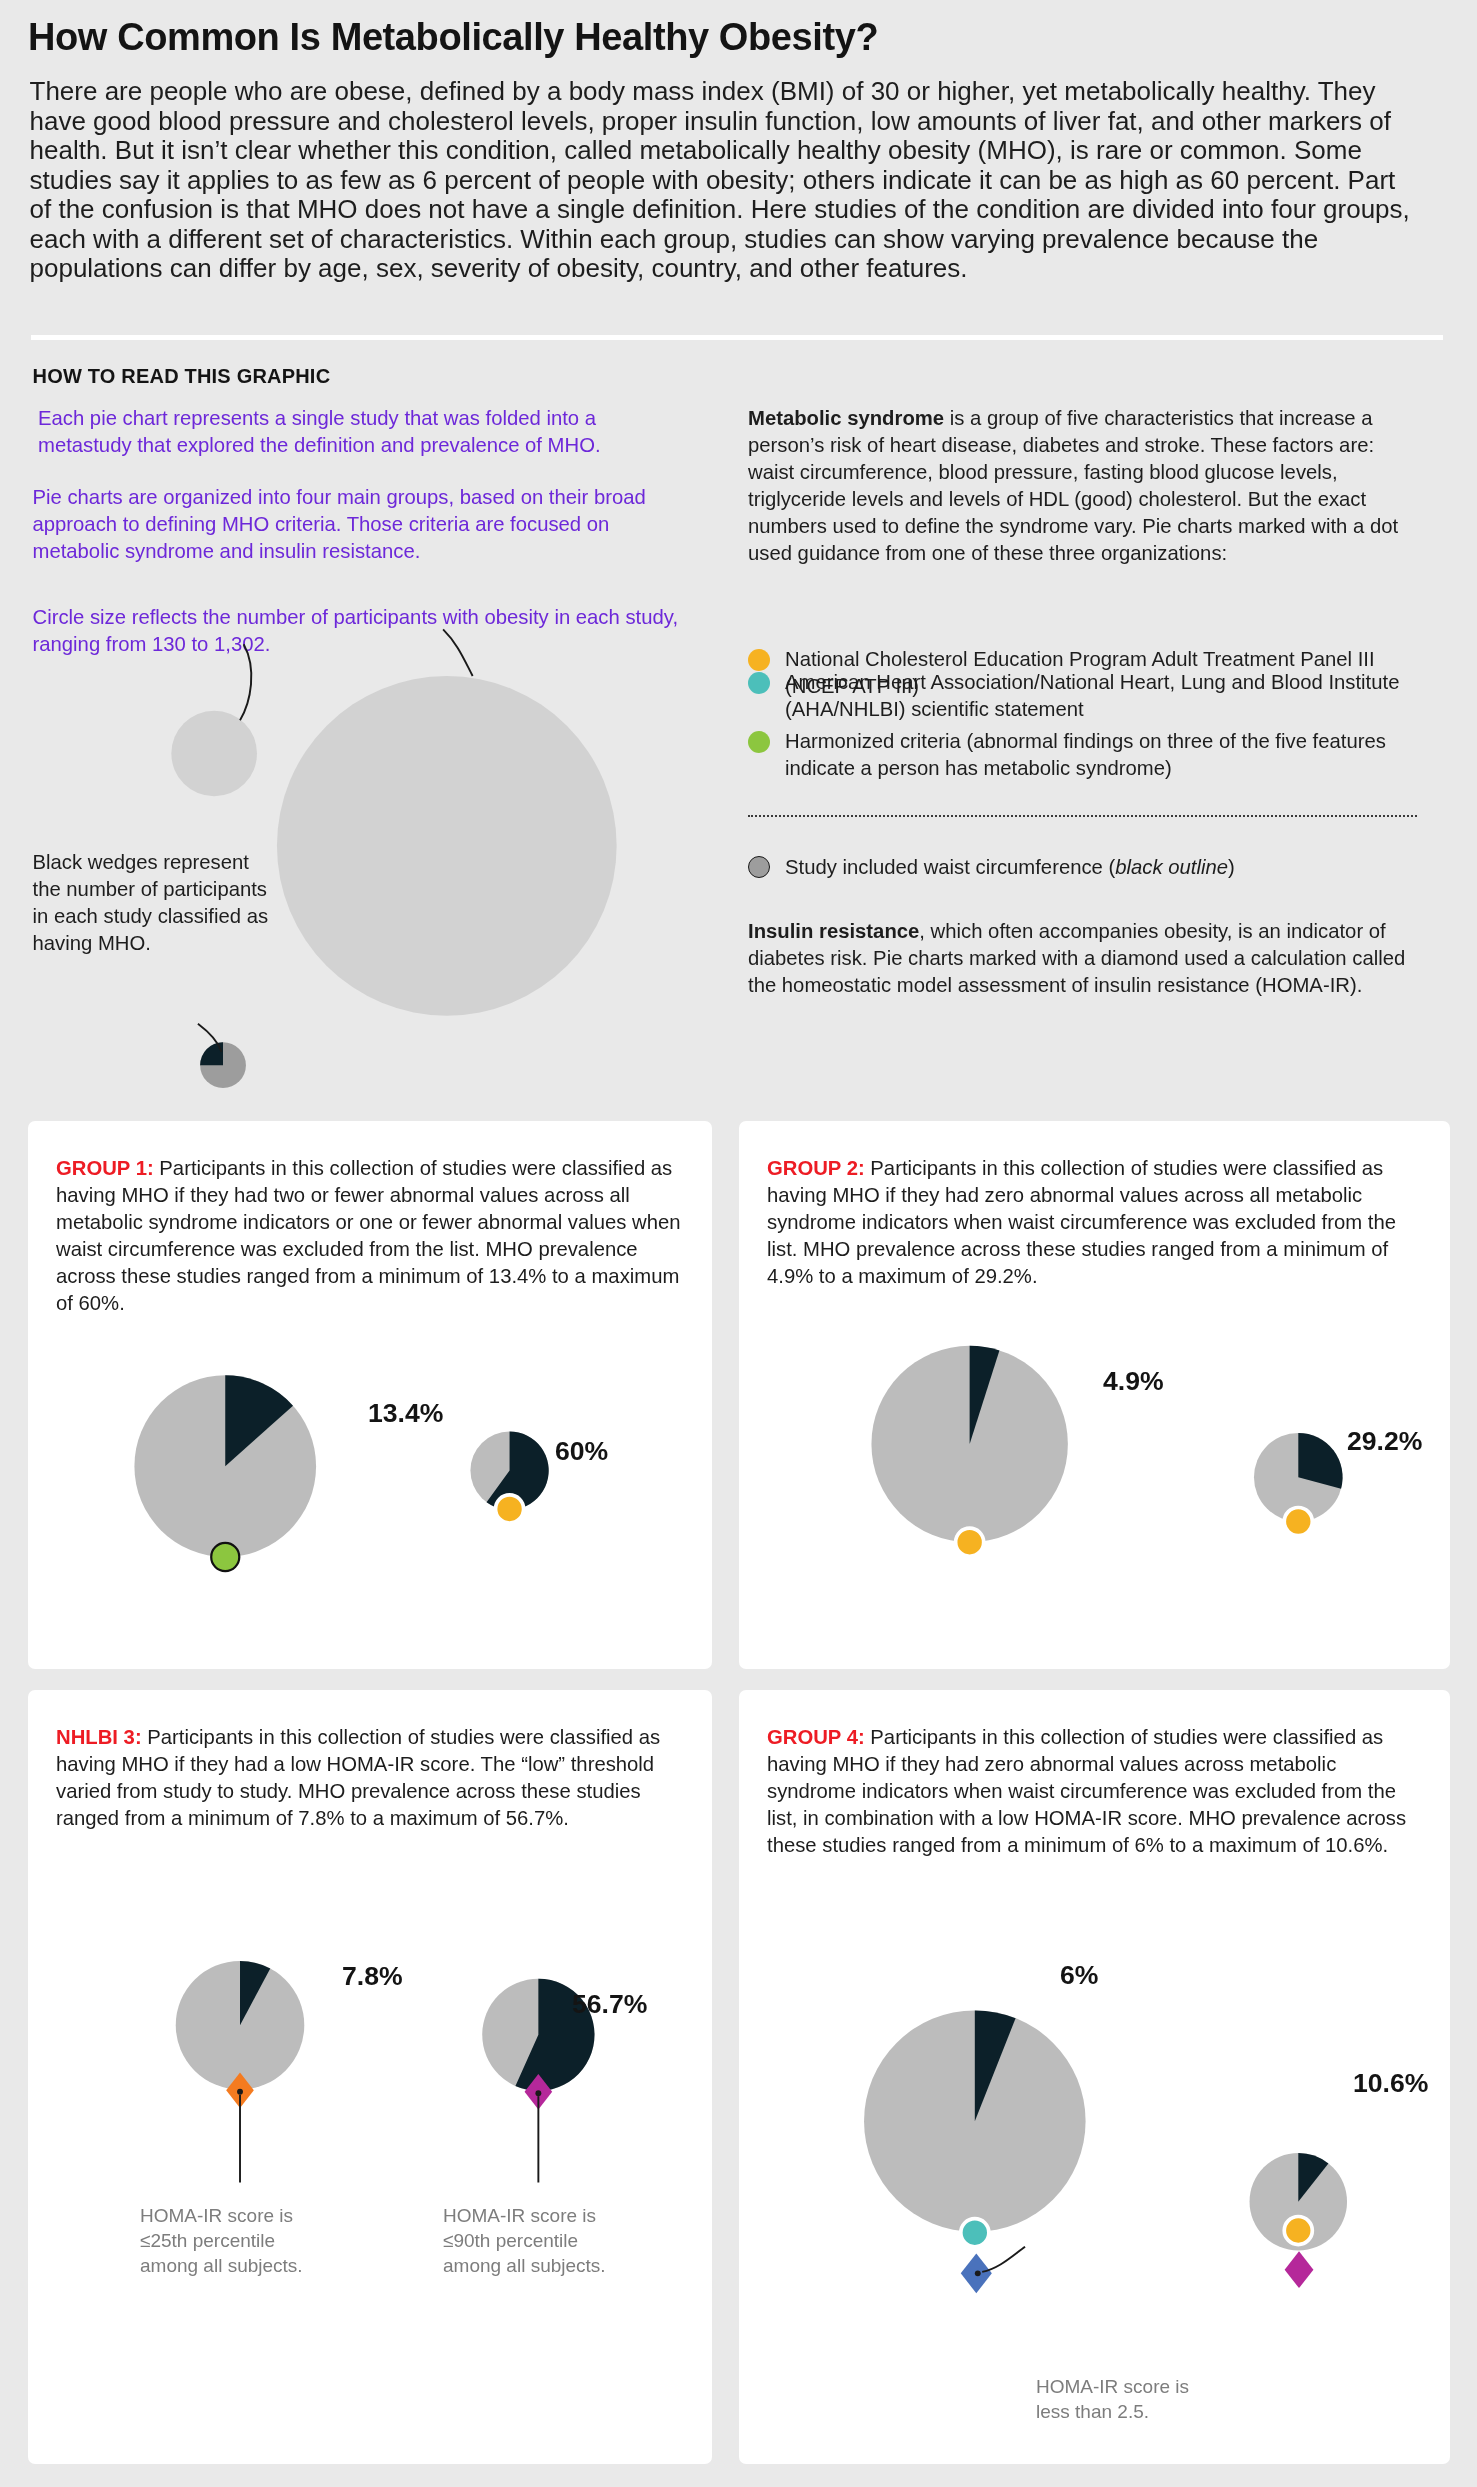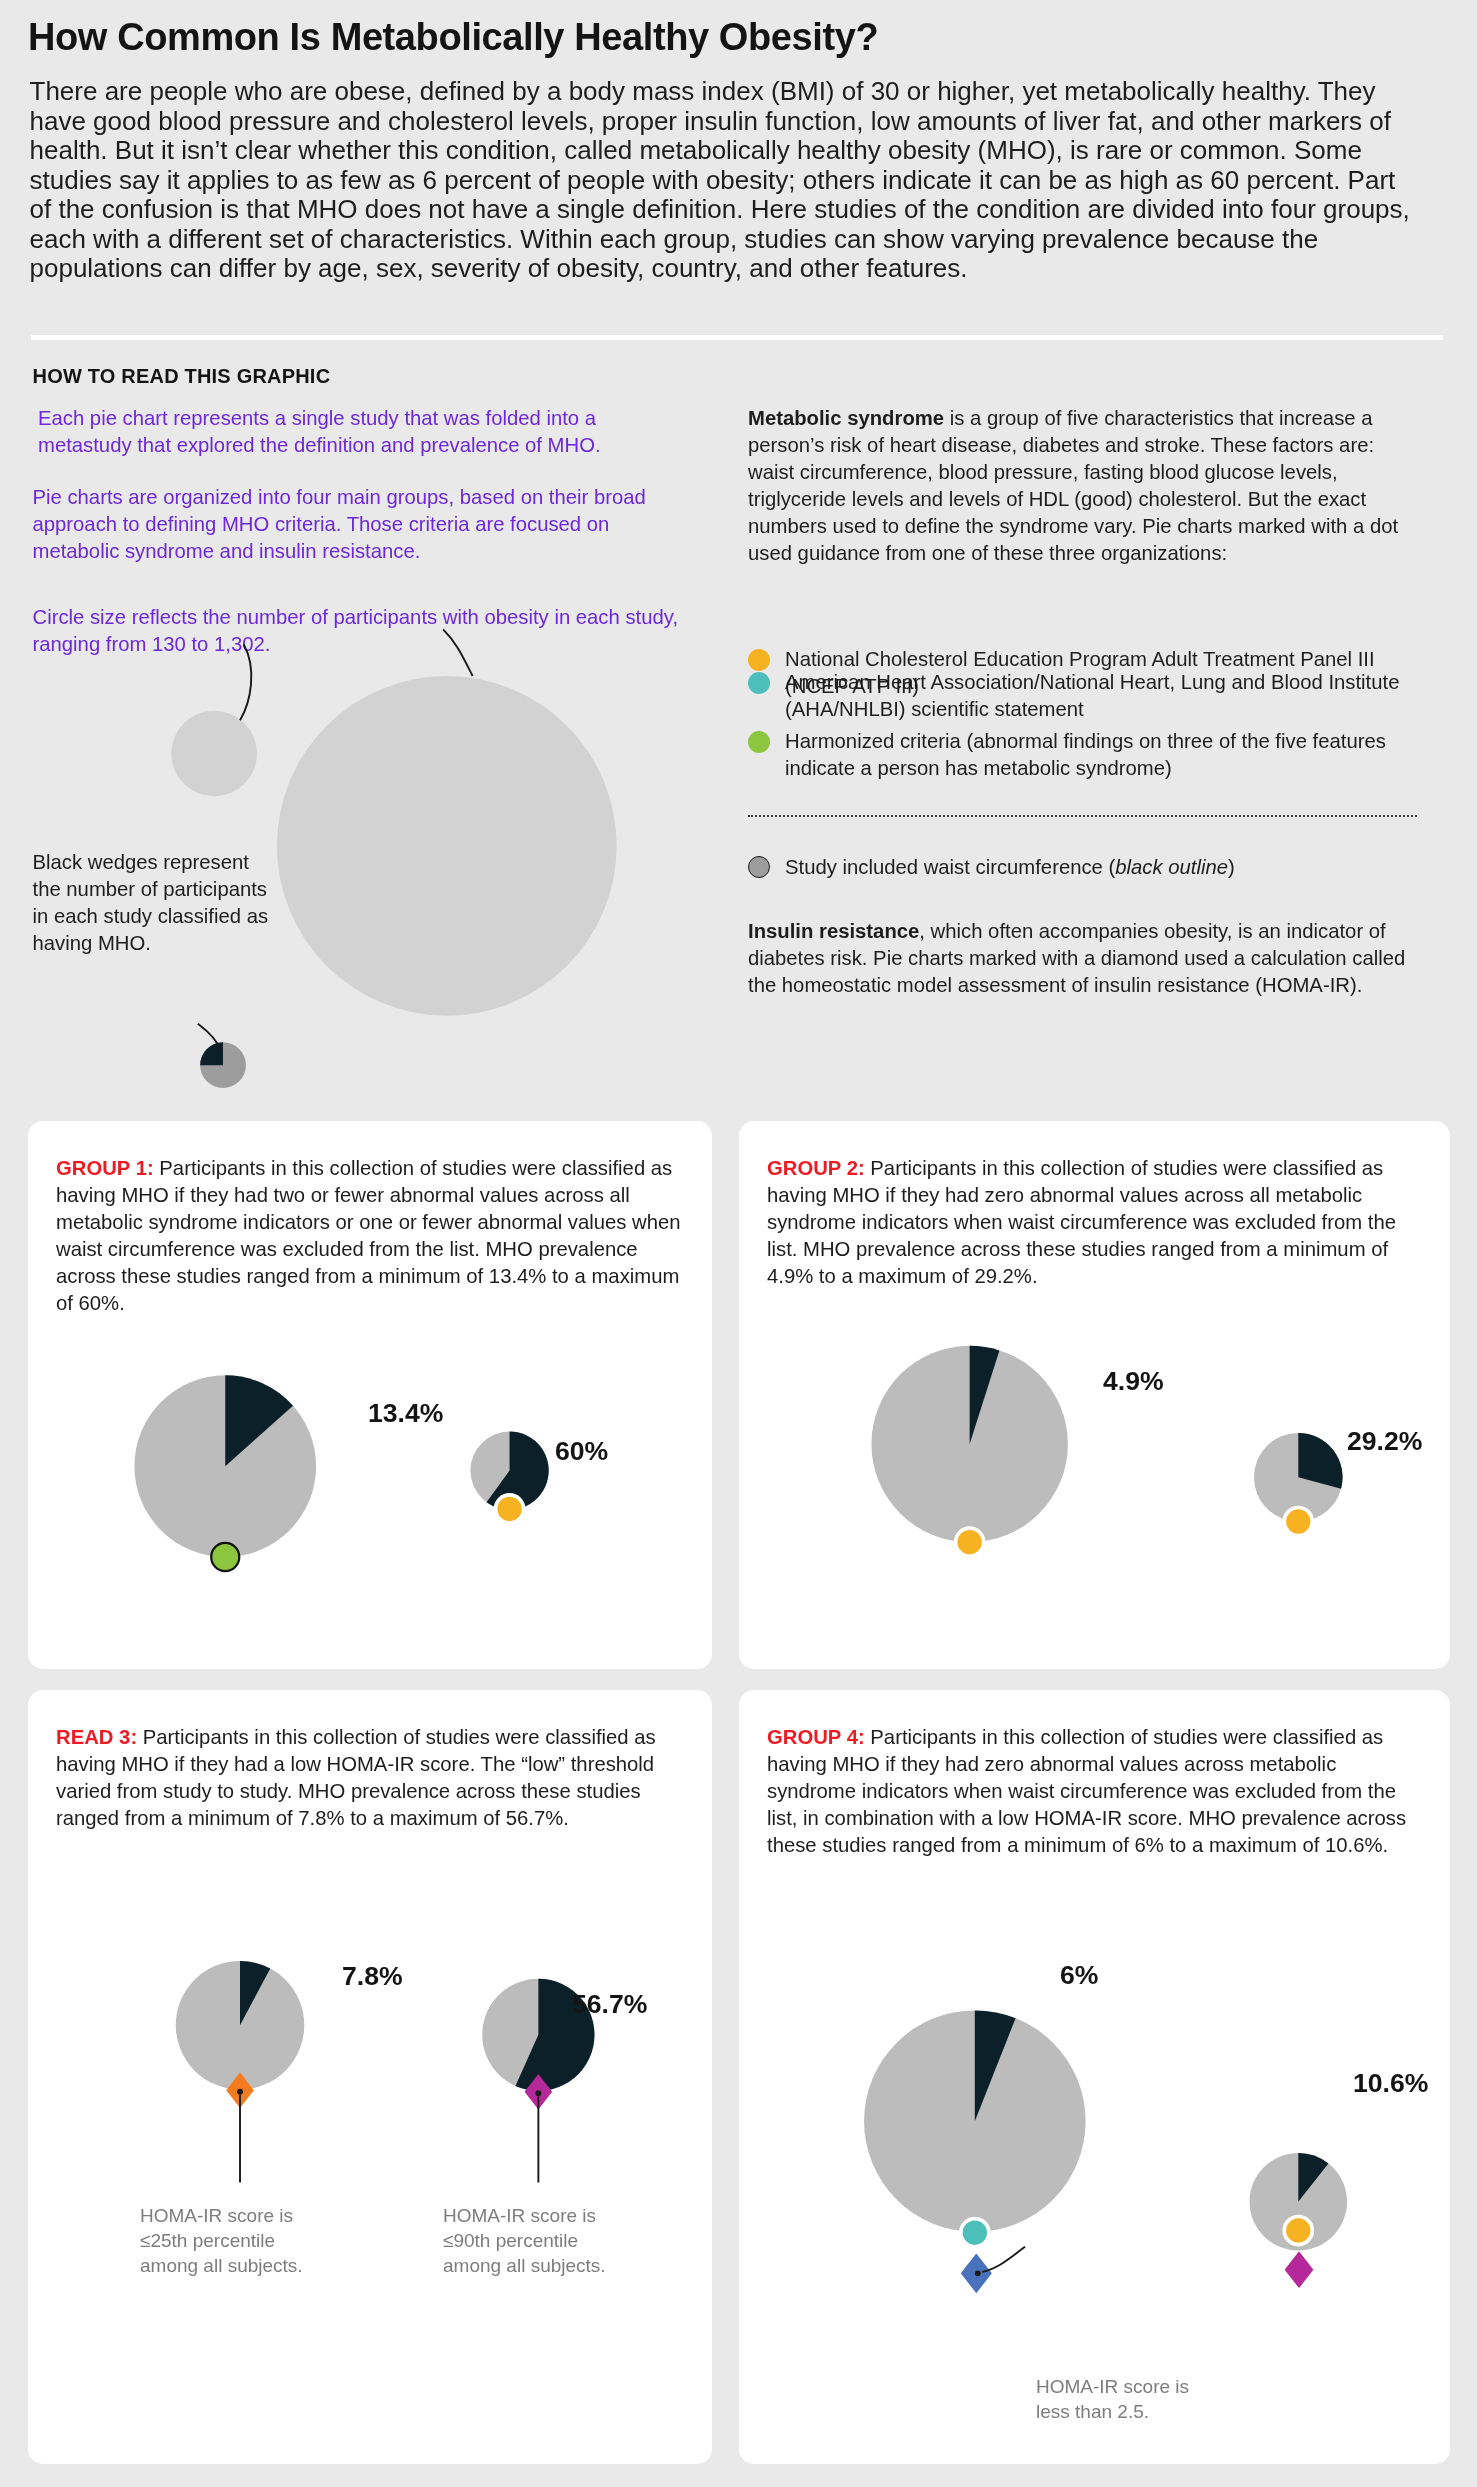--- a/index.html
+++ b/index.html
@@ -76,21 +76,21 @@
     border-radius: 50%; background: #9d9d9d; border: 1.8px solid #1a1a1a;
   }
   .insulin-p {
     position: absolute; left: 748px; top: 918px; width: 669px;
     font-size: 20.3px; line-height: 27px; color: #1d1d1d;
   }
   .insulin-p b { font-weight: bold; }
 
   
   .card {
-    position: absolute; background: #ffffff; border-radius: 15px;
+    position: absolute; background: #ffffff; border-radius: 7px;
   }
   .card-g1 { left: 28px;   top: 1121px; width: 684px;  height: 548px; }
   .card-g2 { left: 739px; top: 1121px; width: 711px;  height: 548px; }
   .card-g3 { left: 28px;   top: 1690px; width: 684px;  height: 774px; }
   .card-g4 { left: 739px; top: 1690px; width: 711px;  height: 774px; }
 
   .card-text {
     position: absolute; left: 28px; top: 34px; right: 26.6px;
     font-size: 20.3px; line-height: 27px; color: #1d1d1d;
   }
@@ -156,21 +156,21 @@
       <span class="glabel">GROUP 1:</span><span> Participants in this collection of studies were classified as having MHO if they had two or fewer abnormal values across all metabolic syndrome indicators or one or fewer abnormal values when waist circumference was excluded from the list. MHO prevalence across these studies ranged from a minimum of 13.4% to a maximum of 60%.</span>
     </div>
   </div>
   <div class="card card-g2">
     <div class="card-text">
       <span class="glabel">GROUP 2:</span><span> Participants in this collection of studies were classified as having MHO if they had zero abnormal values across all metabolic syndrome indicators when waist circumference was excluded from the list. MHO prevalence across these studies ranged from a minimum of 4.9% to a maximum of 29.2%.</span>
     </div>
   </div>
   <div class="card card-g3">
     <div class="card-text">
-      <span class="glabel">READ 3:</span><span> Participants in this collection of studies were classified as having MHO if they had a low HOMA-IR score. The “low” threshold varied from study to study. MHO prevalence across these studies ranged from a minimum of 7.8% to a maximum of 56.7%.</span>
+      <span class="glabel">NHLBI 3:</span><span> Participants in this collection of studies were classified as having MHO if they had a low HOMA-IR score. The “low” threshold varied from study to study. MHO prevalence across these studies ranged from a minimum of 7.8% to a maximum of 56.7%.</span>
     </div>
   </div>
   <div class="card card-g4">
     <div class="card-text">
       <span class="glabel">GROUP 4:</span><span> Participants in this collection of studies were classified as having MHO if they had zero abnormal values across metabolic syndrome indicators when waist circumference was excluded from the list, in combination with a low HOMA-IR score. MHO prevalence across these studies ranged from a minimum of 6% to a maximum of 10.6%.</span>
     </div>
   </div>
 
   <svg class="viz" id="viz" width="1477" height="2487" viewBox="0 0 2000 3367">
       <circle cx="290" cy="1020" r="58" fill="#d2d2d2"></circle>

